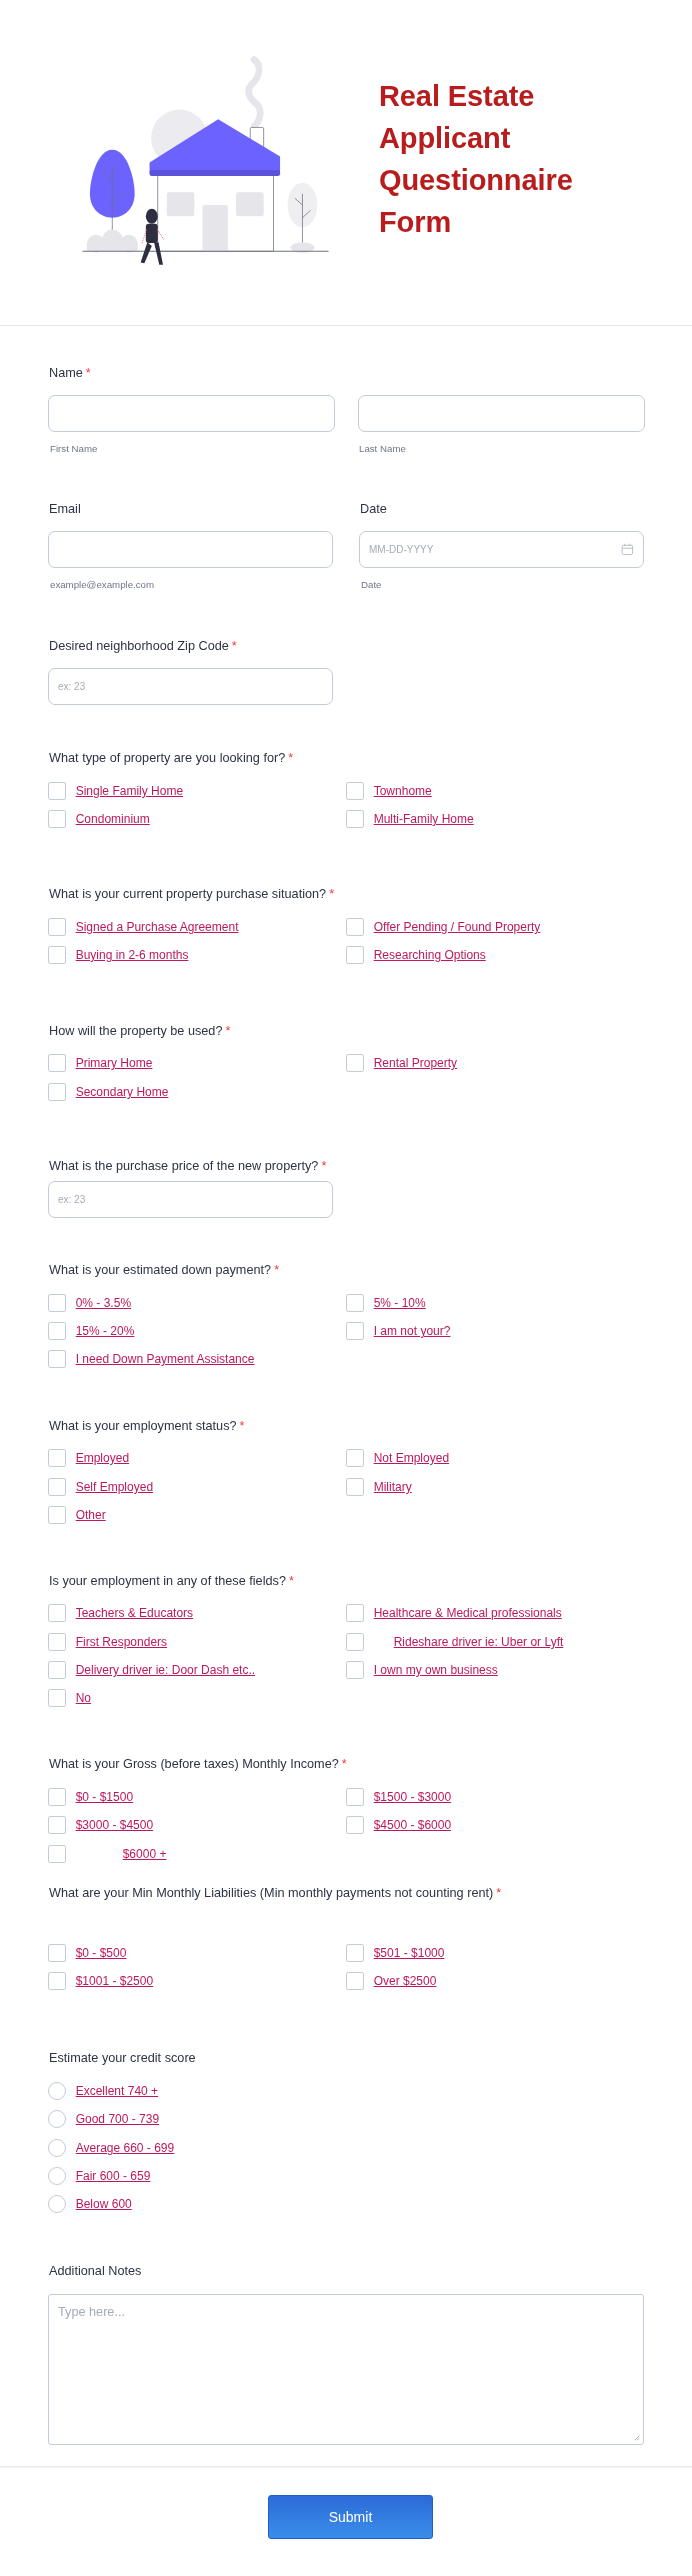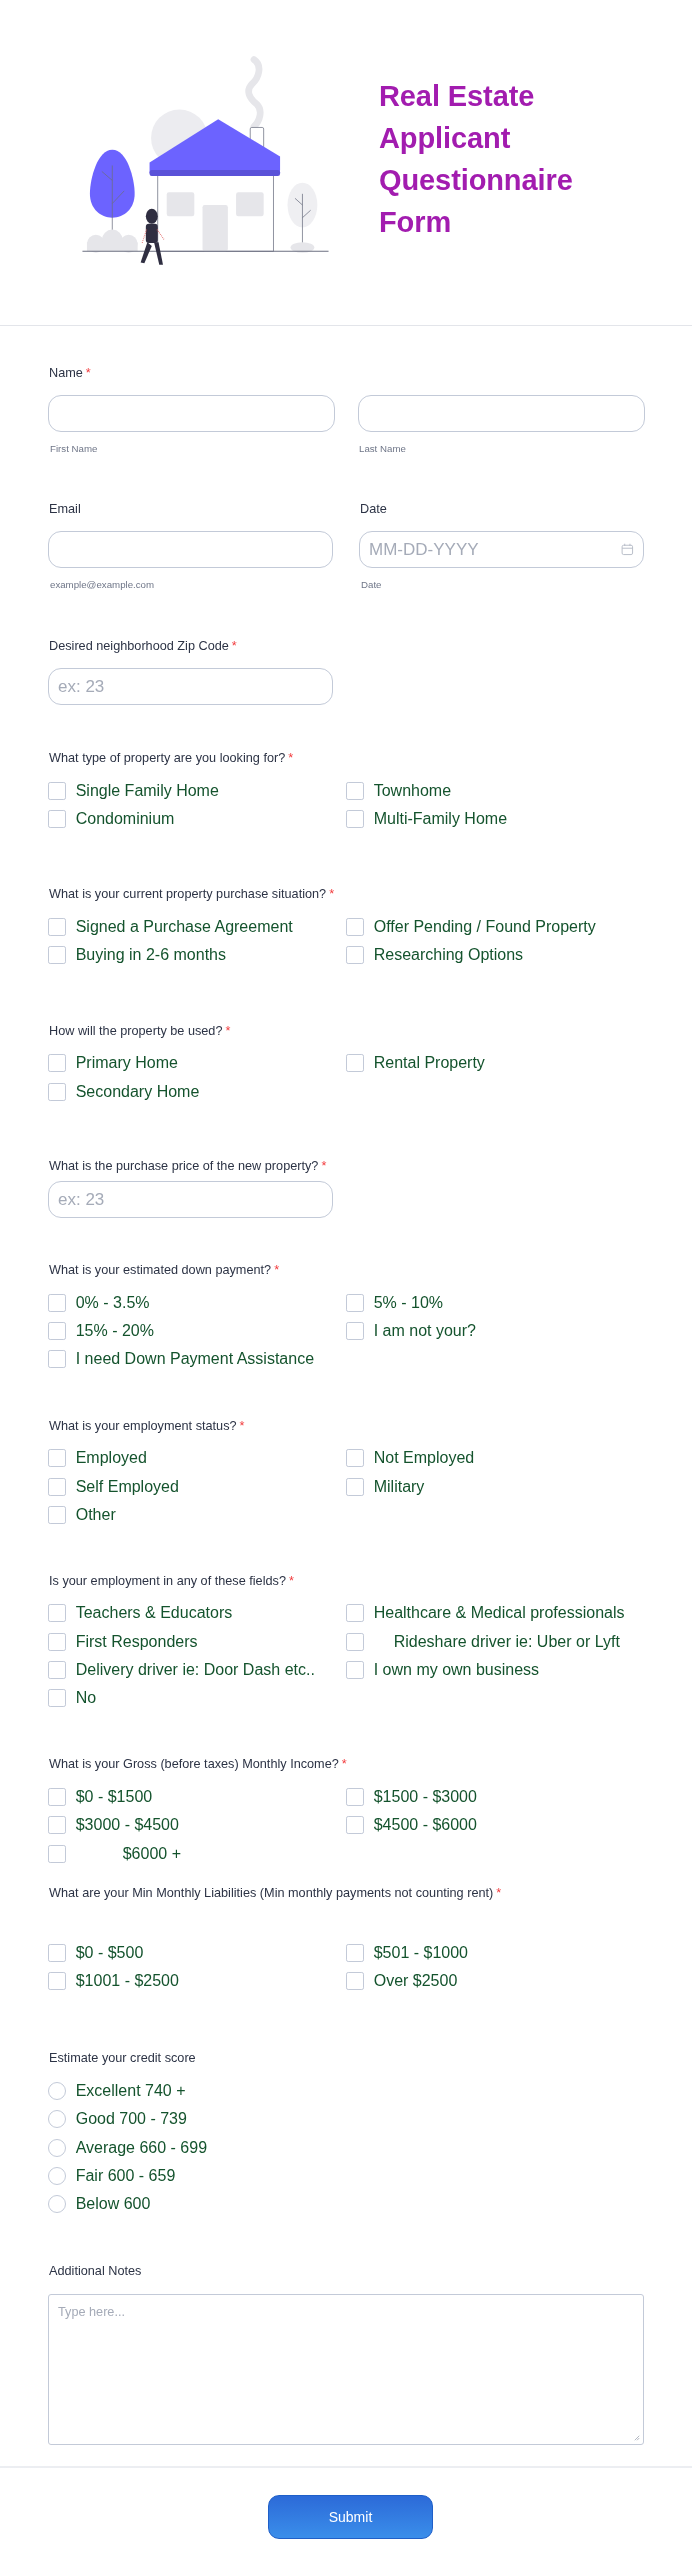--- a/index.html
+++ b/index.html
@@ -1,33 +1,33 @@
 <!DOCTYPE html>
 <html style="font-size:12px"><head>
 <meta charset="utf-8">
 <style>
   * { box-sizing: border-box; margin: 0; padding: 0; }
   html, body { width: 693px; height: 2576px; background: #ffffff; overflow: hidden; }
   body { position: relative; font-family: "Liberation Sans", "DejaVu Sans", sans-serif; color: #2c3345; }
   .header { position: absolute; left: 0; top: 0; width: 693px; height: 326px; background: #fff; border-bottom: 1.5px solid #e3e5ea; }
-  .title { position: absolute; left: 379px; top: 75px; width: 268px; font-size: 29px; font-weight: bold; line-height: 42px; color: #a21caf; letter-spacing: -0.1px; }
+  .title { position: absolute; left: 379px; top: 75px; width: 268px; font-size: 29px; font-weight: bold; line-height: 42px; color: #b91c1c; letter-spacing: -0.1px; }
   .illus { position: absolute; left: 75px; top: 52px; width: 261px; height: 224px; }
   .q-label { position: absolute; left: 49px; font-size: 12.7px; line-height: 15px; color: #2c3345; white-space: nowrap; }
   .req { color: #f23a3c; margin-left: 3px; }
-  .input { position: absolute; height: 37px; border: 0.7px solid #c3cad8; border-radius: 13px; background: #fff; font-size: 17px; color: #8c93a5; padding: 0 9px; display: flex; align-items: center; }
+  .input { position: absolute; height: 37px; border: 0.7px solid #c3cad8; border-radius: 7px; background: #fff; font-size: 10px; color: #8c93a5; padding: 0 9px; display: flex; align-items: center; }
   .sub { position: absolute; font-size: 9.7px; color: #6f7688; line-height: 12px; }
   .opt { position: absolute; height: 18px; display: flex; align-items: center; }
   .cb { width: 18px; height: 18px; border: 0.7px solid #c3cad8; border-radius: 2.2px; background: #fff; flex: 0 0 18px; }
   .rb { width: 18px; height: 18px; border: 0.7px solid #c3cad8; border-radius: 50%; background: #fff; flex: 0 0 18px; }
-  .opt-label { margin-left: 9.7px; font-size: 16px; color: #14532d; white-space: nowrap; }
+  .opt-label { margin-left: 9.7px; font-size: 12px; color: #be185d; white-space: nowrap; text-decoration: underline; }
   .cal { position: absolute; right: 9px; top: 11.2px; width: 12.7px; height: 12.7px; }
   .textarea { position: absolute; left: 48px; top: 2294px; width: 596px; height: 151px; border: 0.7px solid #c3cad8; border-radius: 3px; padding: 10.4px 9px; font-size: 12.7px; color: #8c93a5; }
   .grip { position: absolute; right: 3px; bottom: 3px; width: 6px; height: 6px; }
   .divider { position: absolute; left: 0; top: 2466px; width: 693px; height: 1.5px; background: #eceef2; }
-  .submit { position: absolute; left: 268px; top: 2495px; width: 165px; height: 44px; border-radius: 11px; border: 0.7px solid #1f5fc8; background: linear-gradient(#2c6ad8, #3a8eea); color: #fff; font-size: 14px; display: flex; align-items: center; justify-content: center; }
+  .submit { position: absolute; left: 268px; top: 2495px; width: 165px; height: 44px; border-radius: 3px; border: 0.7px solid #1f5fc8; background: linear-gradient(#2c6ad8, #3a8eea); color: #fff; font-size: 14px; display: flex; align-items: center; justify-content: center; }
 </style>
 </head>
 <body>
 
 <div class="header">
   <svg class="illus" viewBox="0 0 350 300" xmlns="http://www.w3.org/2000/svg">
 
     <path d="M240 10 C252 18 246 35 238 42 C228 52 234 62 244 70 C252 78 248 92 240 100" stroke="#e6e6ea" stroke-width="9" fill="none" stroke-linecap="round"></path>
 
     <circle cx="140" cy="115" r="38" fill="#ececf0"></circle>

